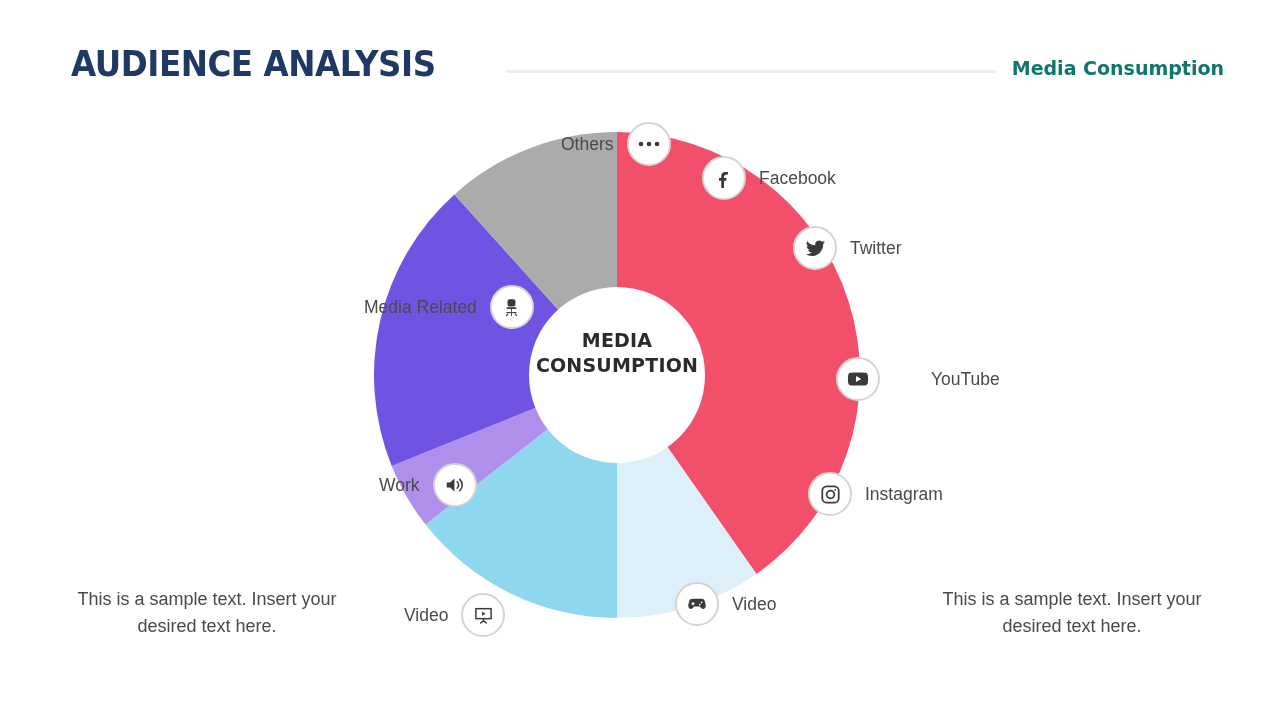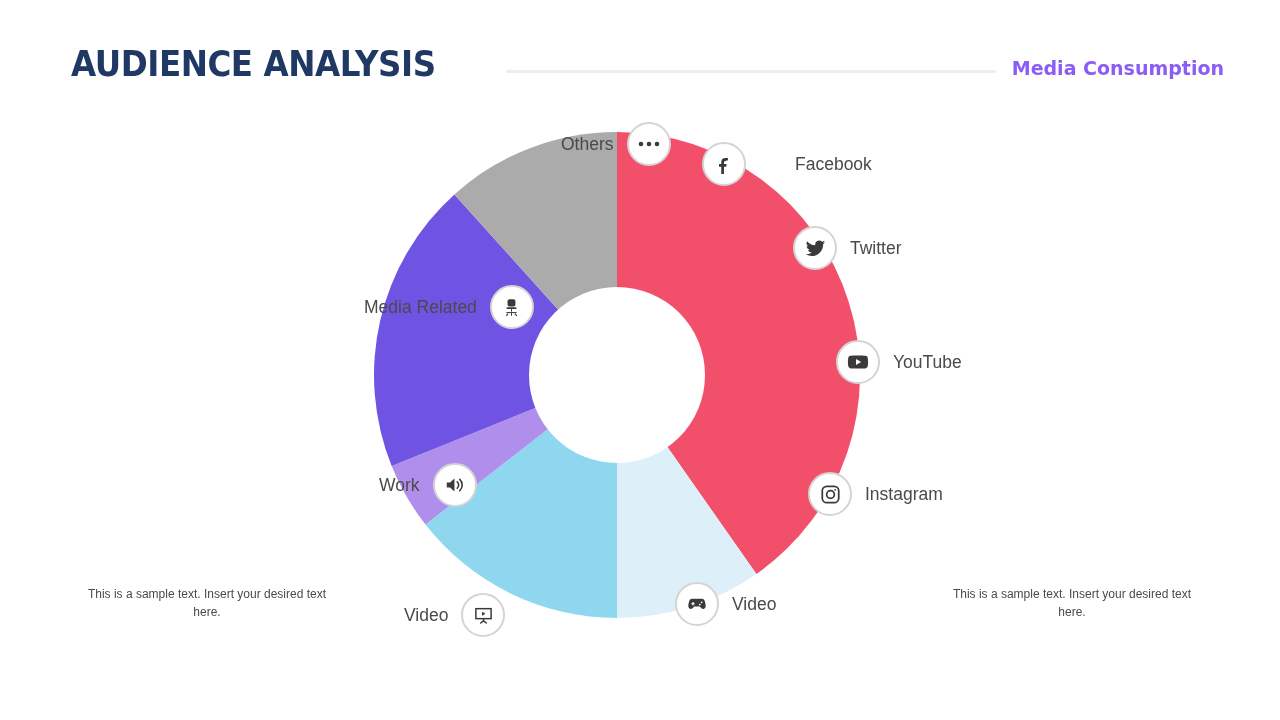--- a/index.html
+++ b/index.html
@@ -45,21 +45,21 @@
     background: #EDEDED;
     border-radius: 2px;
   }
   #header-subtitle {
     position: absolute;
     right: 64px;
     top: 57px;
     font-family: "DejaVu Sans", sans-serif;
     font-size: 19px;
     font-weight: bold;
-    color: #8b5cf6;
+    color: #0f766e;
     white-space: nowrap;
   }
 
   
   #donut-wrap {
     position: absolute;
     left: 374px;
     top: 132px;
     width: 486px;
     height: 486px;
@@ -107,21 +107,21 @@
     font-family: "Liberation Sans", sans-serif;
   }
   .node.right .node-label { margin-left: 13px; }
   .node.left  .node-label { margin-right: 13px; }
 
   
   .sample-text {
     position: absolute;
     width: 260px;
     text-align: center;
-    font-size: 12px;
+    font-size: 18px;
     line-height: 1.48;
     color: #4A4A4A;
   }
   #sample-left  { left: 77px;  top: 586px; }
   #sample-right { left: 942px; top: 586px; }
 </style>
 </head>
 <body>
 
 <div id="header">
@@ -137,41 +137,45 @@
         <path d="M 243 243 L 243.00 0.00 A 243 243 0 0 1 382.38 442.05 Z" fill="#F2506A"></path>
         <path d="M 243 243 L 382.38 442.05 A 243 243 0 0 1 243.00 486.00 Z" fill="#DDF0FA"></path>
         <path d="M 243 243 L 243.00 486.00 A 243 243 0 0 1 51.51 392.61 Z" fill="#8FD7EE"></path>
         <path d="M 243 243 L 51.51 392.61 A 243 243 0 0 1 17.69 334.03 Z" fill="#AF8EEC"></path>
         <path d="M 243 243 L 17.69 334.03 A 243 243 0 0 1 80.40 62.42 Z" fill="#6F54E4"></path>
         <path d="M 243 243 L 80.40 62.42 A 243 243 0 0 1 243.00 0.00 Z" fill="#ABABAB"></path>
       </g>
     <circle cx="243" cy="243" r="88" fill="#ffffff"></circle>
   </svg>
 
-</div>
-
-<div class="node right" style="left:702px; top:142px;gap:36px;">
+  <div id="donut-center-label">
+    <div>MEDIA</div>
+    <div>CONSUMPTION</div>
+  </div>
+</div>
+
+<div class="node right" style="left:702px; top:156px;">
   <div class="bubble">
     <svg width="20" height="20" viewBox="0 0 24 24" fill="#3A3A3A">
       <path d="M14.6 7.9h2.1V4.9c-.4-.05-1.6-.15-3-.15-3 0-5 1.8-5 5.2V12H6v3.4h2.7V24h3.3v-8.6h2.7l.4-3.4h-3.1v-1.7c0-1 .3-1.7 1.6-1.7z"></path>
     </svg>
   </div>
   <span class="node-label">Facebook</span>
 </div>
 
 <div class="node right" style="left:793px; top:226px;">
   <div class="bubble">
     <svg width="21" height="21" viewBox="0 0 24 24" fill="#3A3A3A">
       <path d="M23 4.9c-.8.4-1.7.6-2.6.8a4.5 4.5 0 0 0 2-2.5c-.9.5-1.9.9-2.9 1.1a4.5 4.5 0 0 0-7.7 4.1A12.8 12.8 0 0 1 2.5 3.6a4.5 4.5 0 0 0 1.4 6 4.4 4.4 0 0 1-2-.6v.1c0 2.2 1.5 4 3.6 4.4a4.5 4.5 0 0 1-2 .1 4.5 4.5 0 0 0 4.2 3.1A9 9 0 0 1 1 18.6a12.7 12.7 0 0 0 6.9 2c8.3 0 12.8-6.9 12.8-12.8v-.6c.9-.6 1.7-1.4 2.3-2.3z"></path>
     </svg>
   </div>
   <span class="node-label">Twitter</span>
 </div>
 
-<div class="node right" style="left:836px; top:340px;">
+<div class="node right" style="left:836px; top:357px;gap:38px;">
   <div class="bubble">
     <svg width="22" height="22" viewBox="0 0 24 24" fill="#3A3A3A">
       <path d="M22.5 7.2a2.7 2.7 0 0 0-1.9-1.9C18.9 4.8 12 4.8 12 4.8s-6.9 0-8.6.5A2.7 2.7 0 0 0 1.5 7.2C1 8.9 1 12 1 12s0 3.1.5 4.8a2.7 2.7 0 0 0 1.9 1.9c1.7.5 8.6.5 8.6.5s6.9 0 8.6-.5a2.7 2.7 0 0 0 1.9-1.9c.5-1.7.5-4.8.5-4.8s0-3.1-.5-4.8z"></path>
       <path d="M9.8 15.3V8.7l5.7 3.3z" fill="#ffffff"></path>
     </svg>
   </div>
   <span class="node-label">YouTube</span>
 </div>
 
 <div class="node right" style="left:808px; top:472px;">

